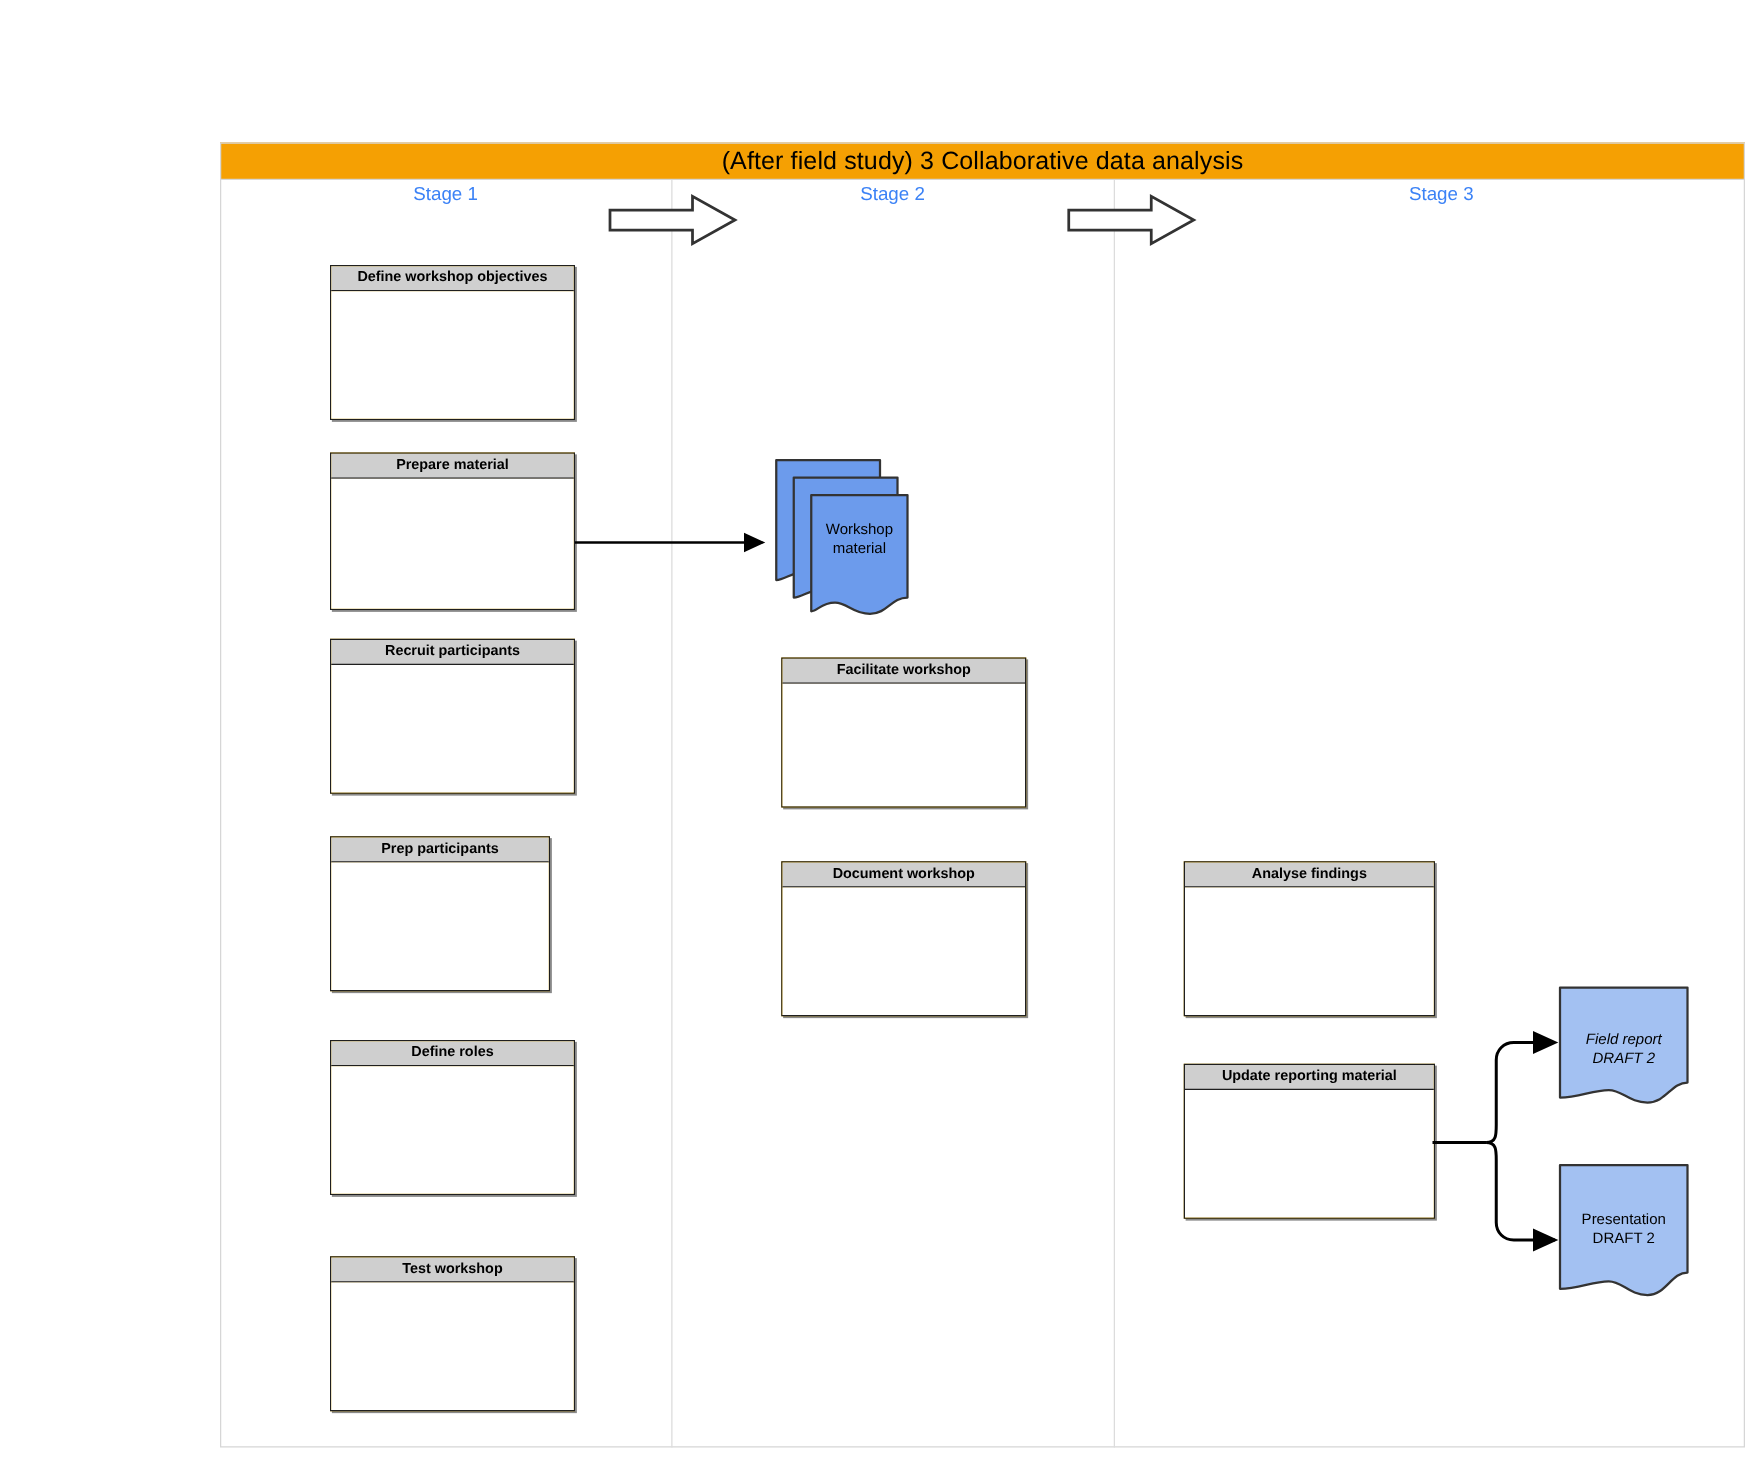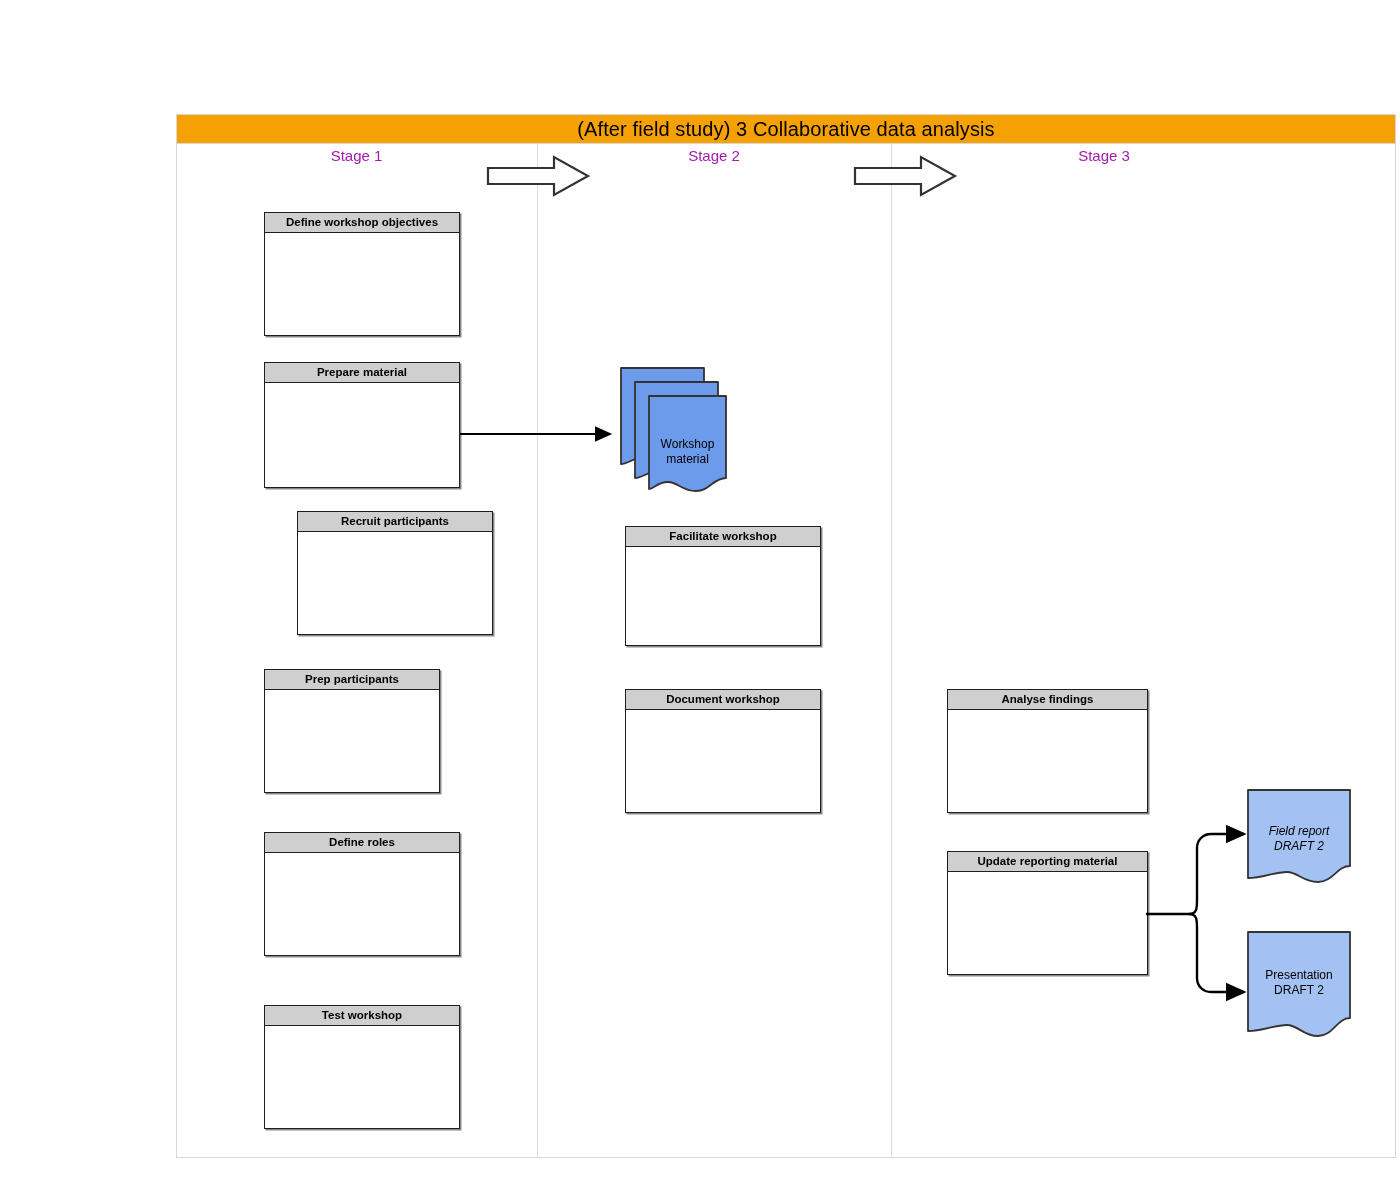--- a/index.html
+++ b/index.html
@@ -49,21 +49,21 @@
     width: 0;
     height: 1014px;
     border-left: 1px solid #dcdcdc;
   }
   .stage-label {
     position: absolute;
     top: 144px;
     height: 24px;
     line-height: 24px;
     font-size: 15px;
-    color: #a21caf;
+    color: #3b82f6;
     text-align: center;
     white-space: nowrap;
   }
 
   
   .pbox {
     position: absolute;
     box-sizing: border-box;
     border: 1.5px solid #1f1f1f;
     background: #eab308;
@@ -124,21 +124,21 @@
 
   <div class="lane-divider" style="left:537px;"></div>
   <div class="lane-divider" style="left:891px;"></div>
 
   <div class="lane-header">
     <span>(After field study) 3 Collaborative data analysis</span>
   </div>
 
   <div class="stage-label" style="left:176px; width:361px;">Stage 1</div>
   <div class="stage-label" style="left:537px; width:354px;">Stage 2</div>
-  <div class="stage-label" style="left:888px; width:432px;">Stage 3</div>
+  <div class="stage-label" style="left:937px; width:432px;">Stage 3</div>
 
   <div class="big-arrow" style="left:486px; top:155px; width:104px; height:42px;">
     <svg width="104" height="42" viewBox="0 0 104 42">
       <path d="M2,13 L68,13 L68,2 L102,21 L68,40 L68,29 L2,29 Z" fill="#ffffff" stroke="#333333" stroke-width="2.2" stroke-linejoin="miter"></path>
     </svg>
   </div>
 
   <div class="big-arrow" style="left:853px; top:155px; width:104px; height:42px;">
     <svg width="104" height="42" viewBox="0 0 104 42">
       <path d="M2,13 L68,13 L68,2 L102,21 L68,40 L68,29 L2,29 Z" fill="#ffffff" stroke="#333333" stroke-width="2.2" stroke-linejoin="miter"></path>
@@ -148,21 +148,21 @@
   <div class="pbox" style="left:264px; top:212px; width:196px; height:124px;">
     <div class="pbox-head">Define workshop objectives</div>
     <div class="pbox-body"></div>
   </div>
 
   <div class="pbox" style="left:264px; top:362px; width:196px; height:126px;">
     <div class="pbox-head">Prepare material</div>
     <div class="pbox-body"></div>
   </div>
 
-  <div class="pbox" style="left:264px; top:511px; width:196px; height:124px;margin-left:33px;">
+  <div class="pbox" style="left:264px; top:511px; width:196px; height:124px;">
     <div class="pbox-head">Recruit participants</div>
     <div class="pbox-body"></div>
   </div>
 
   <div class="pbox" style="left:264px; top:669px; width:176px; height:124px;">
     <div class="pbox-head">Prep participants</div>
     <div class="pbox-body"></div>
   </div>
 
   <div class="pbox" style="left:264px; top:832px; width:196px; height:124px;">
@@ -208,21 +208,21 @@
 
   <div class="doc" style="left:616px; top:365px; width:115px; height:130px;">
     <svg width="115" height="130" viewBox="0 0 115 130">
 
       <path d="M5,3 L88,3 L88,88 C75,88 72,101 58,101 C44,101 40,92 30,92 C18,92 12,99 5,99 Z" fill="#6c9bec" stroke="#333333" stroke-width="1.8" stroke-linejoin="round"></path>
 
       <path d="M19,17 L102,17 L102,102 C89,102 86,115 72,115 C58,115 54,106 44,106 C32,106 26,113 19,113 Z" fill="#6c9bec" stroke="#333333" stroke-width="1.8" stroke-linejoin="round"></path>
 
       <path d="M33,31 L110,31 L110,113 C97,113 94,126 80,126 C66,126 62,117 52,117 C41,117 38,124 33,124 Z" fill="#6c9bec" stroke="#333333" stroke-width="1.8" stroke-linejoin="round"></path>
     </svg>
-    <div class="doc-label" style="top:51px; left:33px; width:77px;margin-top:21px;">Workshop
+    <div class="doc-label" style="top:51px; left:33px; width:77px;">Workshop
 material</div>
   </div>
 
   <div class="conn" style="left:1140px; top:820px; width:120px; height:190px;">
     <svg width="120" height="190" viewBox="0 0 120 190">
       <defs>
         <marker id="arrowSolid2" markerWidth="9" markerHeight="9" refX="7.5" refY="4.5" orient="auto" markerUnits="strokeWidth">
           <path d="M0,0.6 L8.6,4.5 L0,8.4 Z" fill="#000000"></path>
         </marker>
       </defs>

